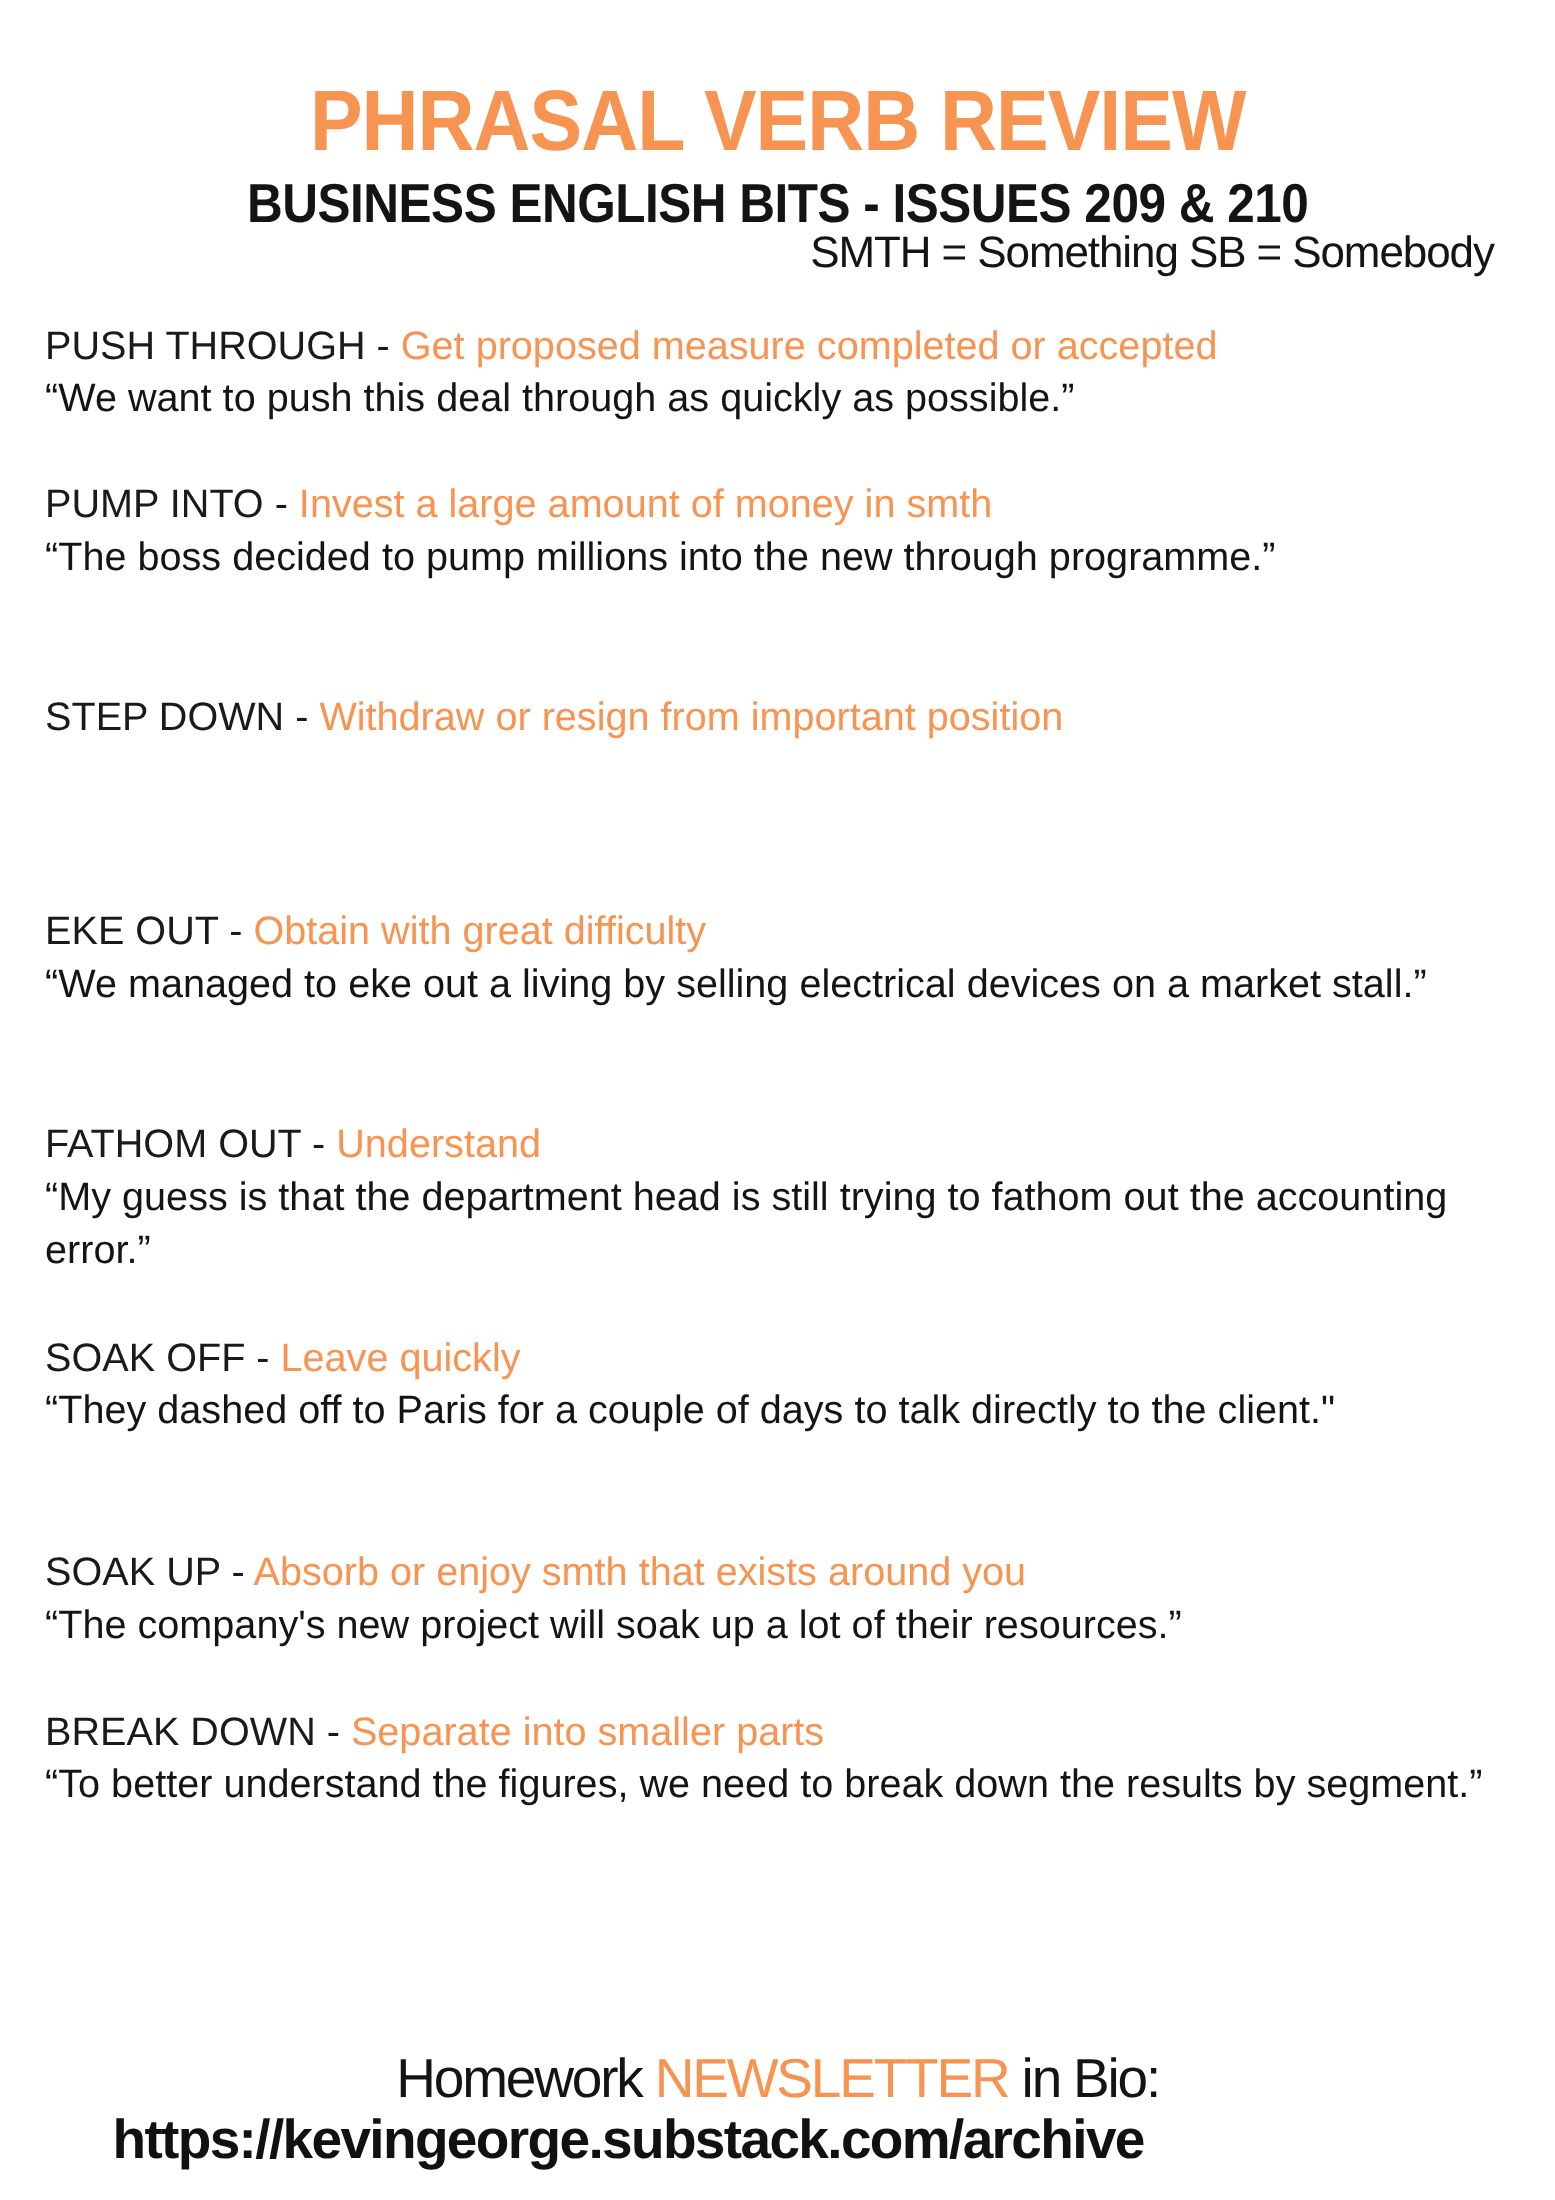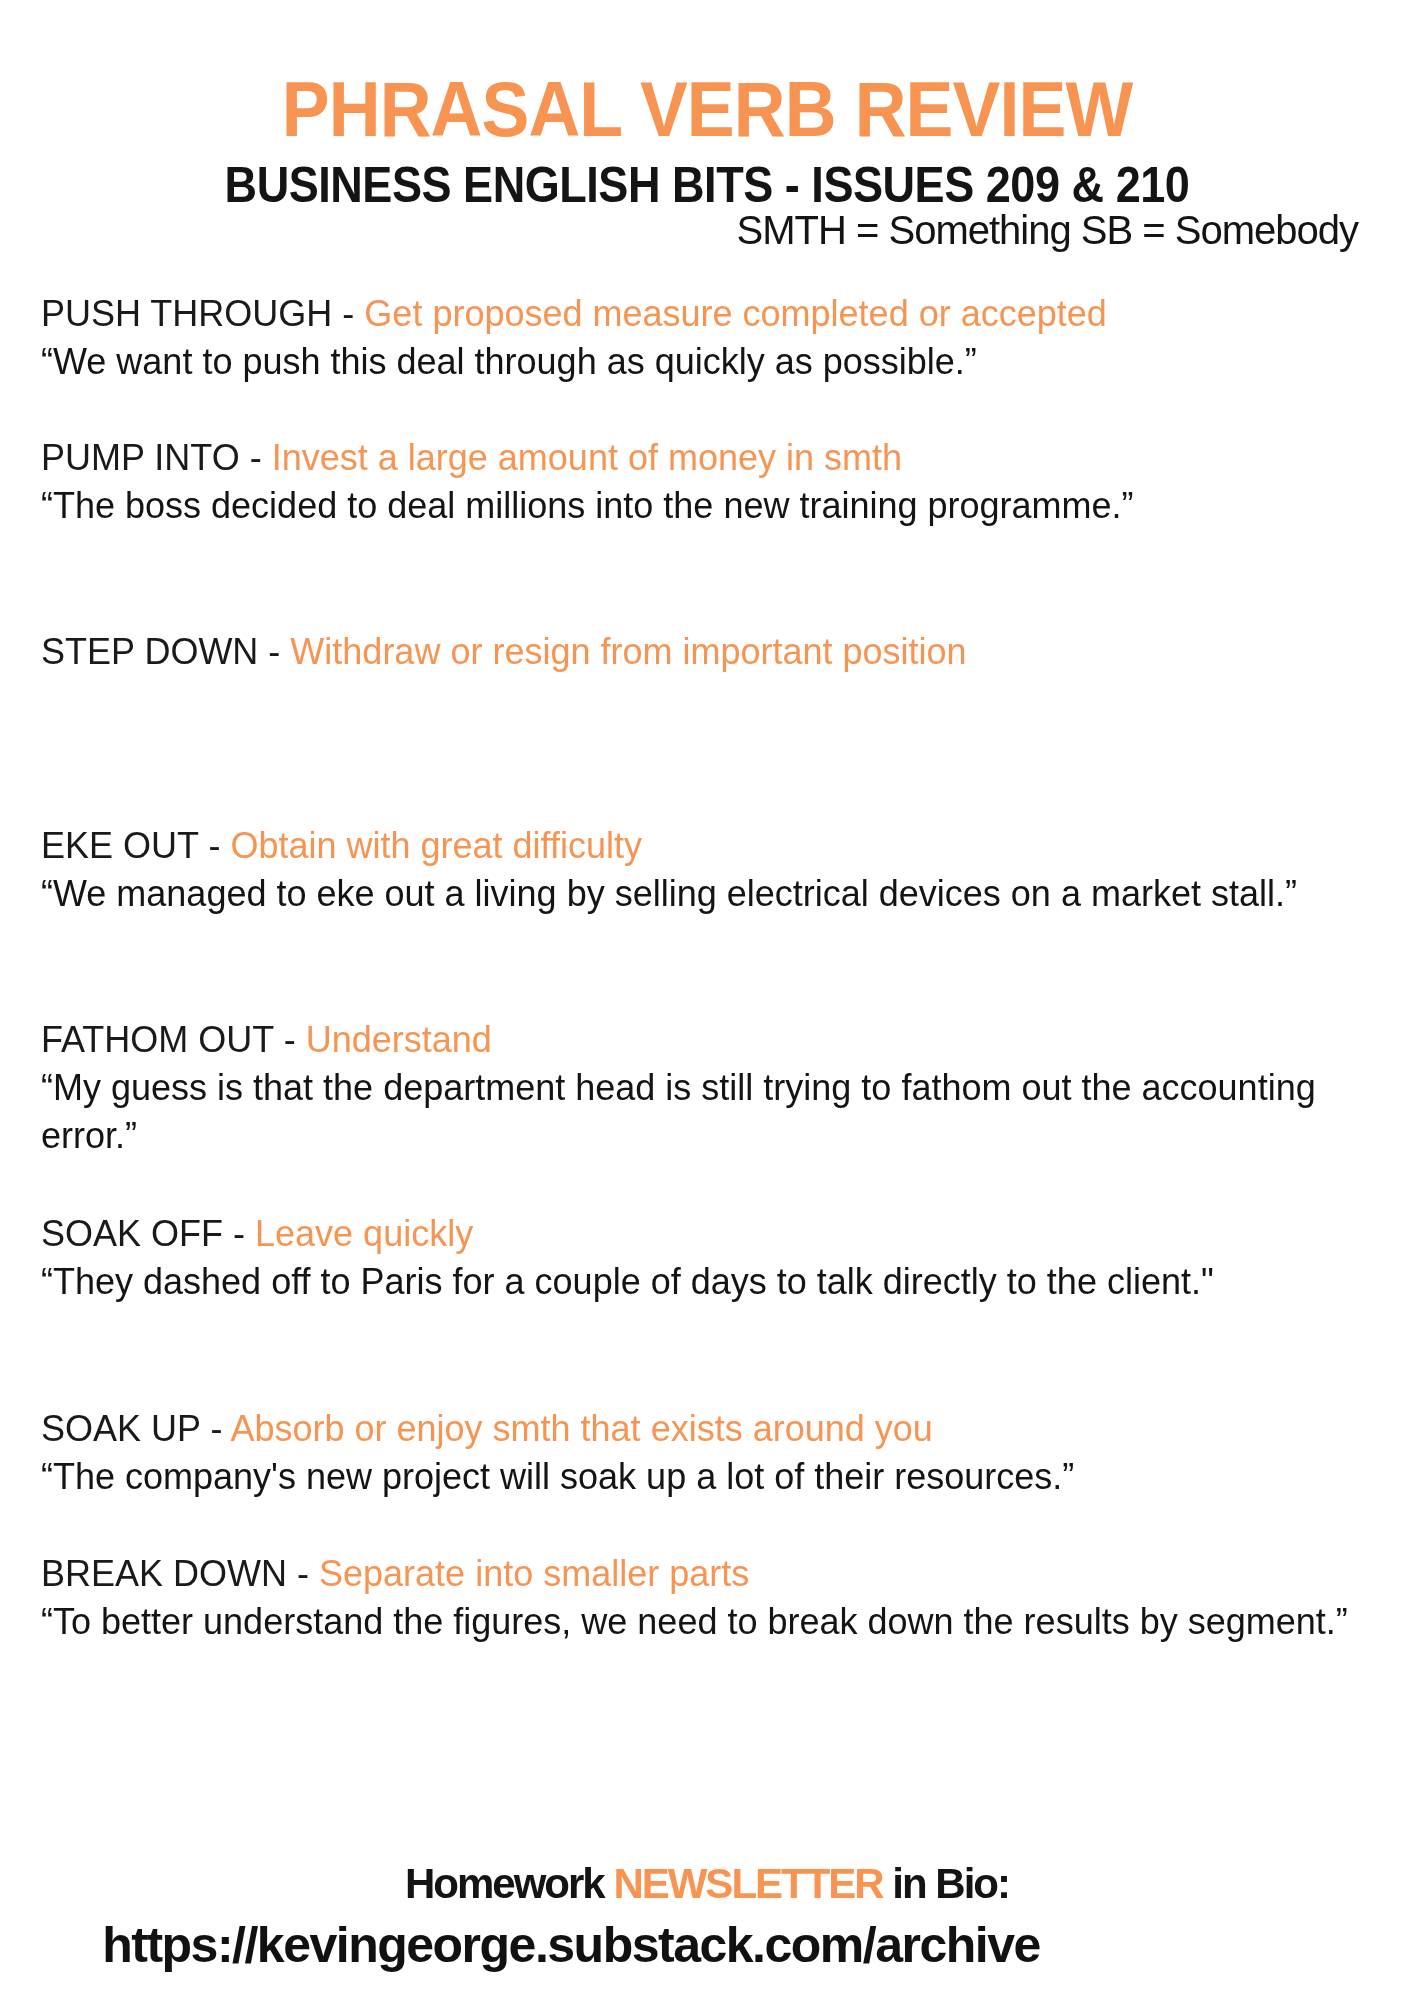--- a/index.html
+++ b/index.html
@@ -12,40 +12,40 @@
            font-weight: bold; font-size: 50px; color: #141414; letter-spacing: -0.5px; transform: scaleX(0.9); }
   .legend { position: absolute; right: 56px; top: 208px; font-size: 40px; color: #141414;
            letter-spacing: -1px; }
   .entry { position: absolute; left: 41px; width: 1350px; font-size: 36px; line-height: 48px; }
   .entry .head { white-space: nowrap; }
   .verb { color: #1a1a1a; }
   .sep { color: #1a1a1a; }
   .def { color: #f79452; }
   .example { color: #141414; }
   .footer1 { position: absolute; left: 0; width: 1414px; top: 1860px; text-align: center;
-             font-weight: bold; font-size: 42px; letter-spacing: -2px; }
+             font-weight: normal; font-size: 50px; letter-spacing: -2px; }
   .footer1 .hl { color: #f79452; }
   .footer2 { position: absolute; left: 0; width: 1142px; top: 1916px; text-align: center;
              font-weight: bold; font-size: 50px; letter-spacing: -1.5px; color: #111; }
 </style>
 </head>
 <body>
 
 <div class="title">PHRASAL VERB REVIEW</div>
 <div class="subtitle">BUSINESS ENGLISH BITS - ISSUES 209 &amp; 210</div>
 <div class="legend">SMTH = Something SB = Somebody</div>
 
 <div class="entry" style="top:290px">
   <div class="head"><span class="verb">PUSH THROUGH</span><span class="sep"> - </span><span class="def">Get proposed measure completed or accepted</span></div>
   <div class="example">“We want to push this deal through as quickly as possible.”</div>
 </div>
 
 <div class="entry" style="top:434px">
   <div class="head"><span class="verb">PUMP INTO</span><span class="sep"> - </span><span class="def">Invest a large amount of money in smth</span></div>
-  <div class="example">“The boss decided to deal millions into the new training programme.”</div>
+  <div class="example">“The boss decided to pump millions into the new through programme.”</div>
 </div>
 
 <div class="entry" style="top:628px">
   <div class="head"><span class="verb">STEP DOWN</span><span class="sep"> - </span><span class="def">Withdraw or resign from important position</span></div>
 </div>
 
 <div class="entry" style="top:822px">
   <div class="head"><span class="verb">EKE OUT</span><span class="sep"> - </span><span class="def">Obtain with great difficulty</span></div>
   <div class="example">“We managed to eke out a living by selling electrical devices on a market stall.”</div>
 </div>

